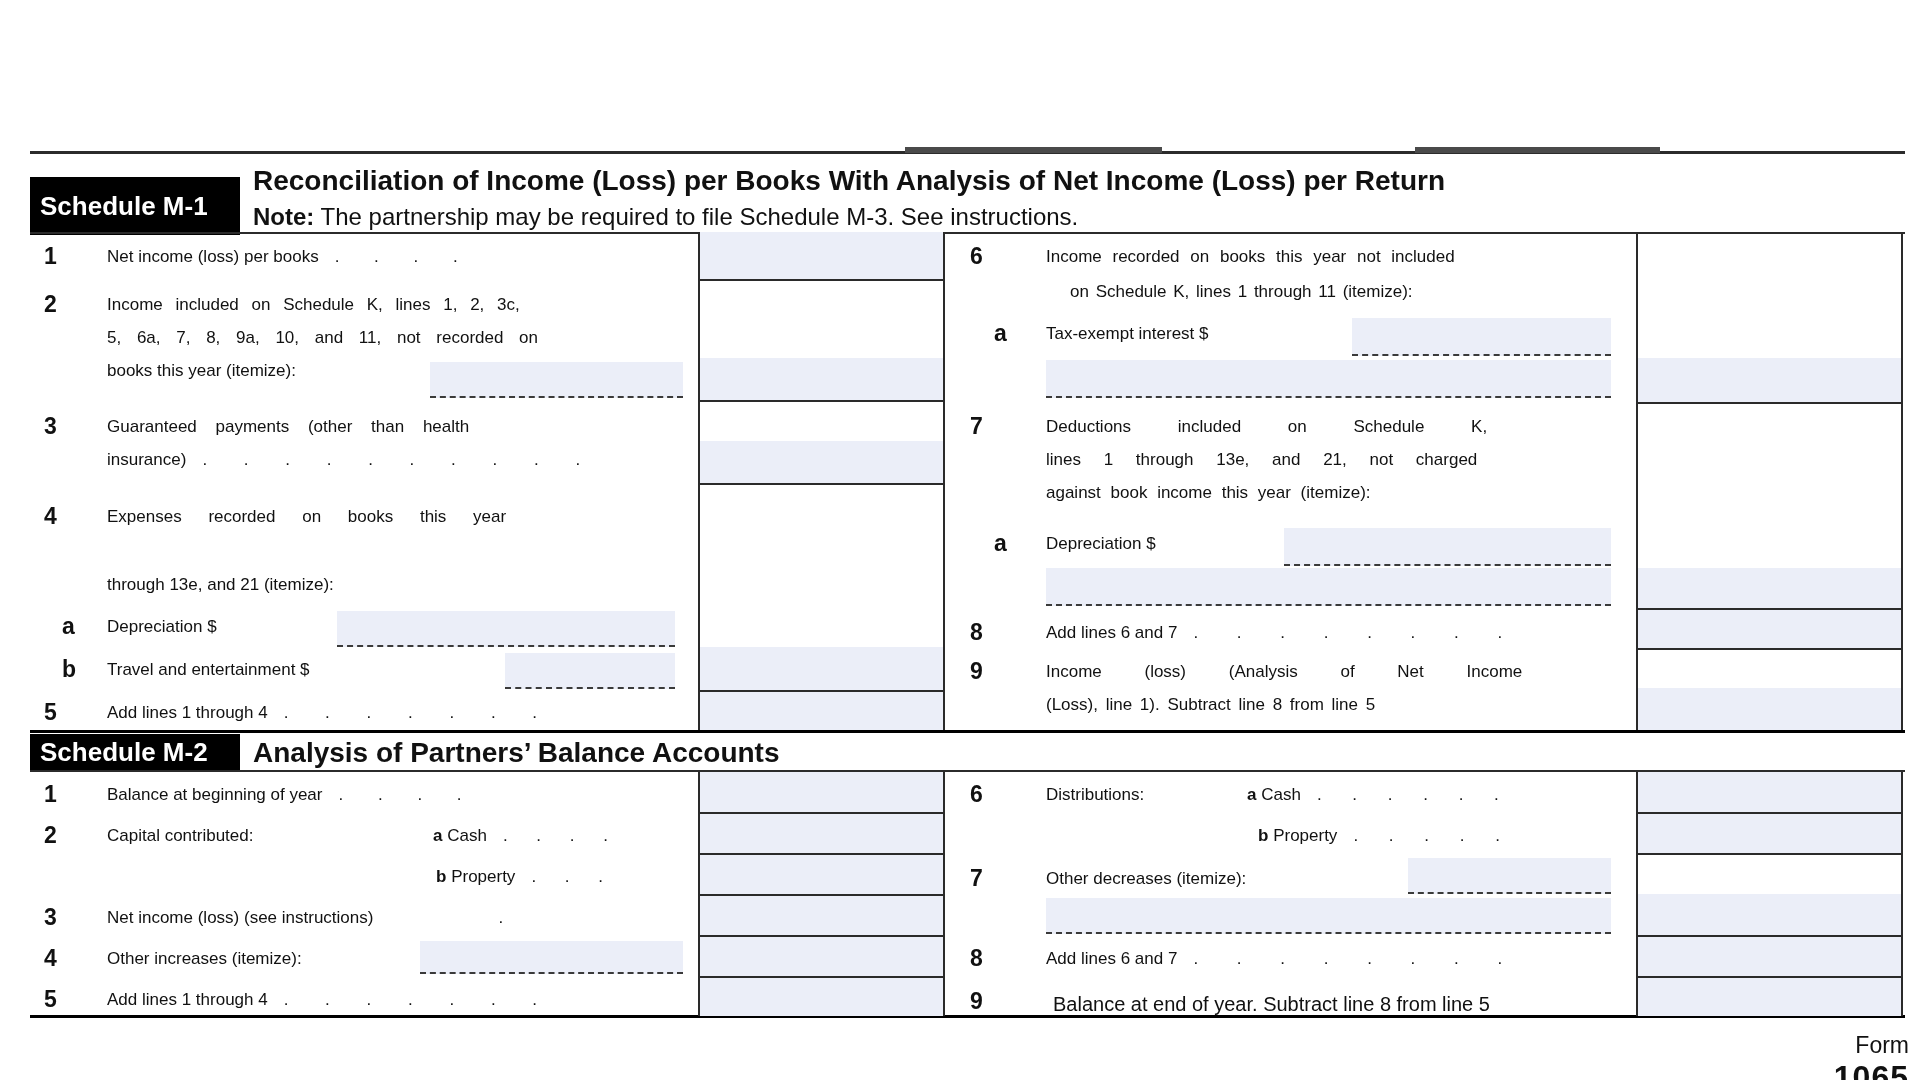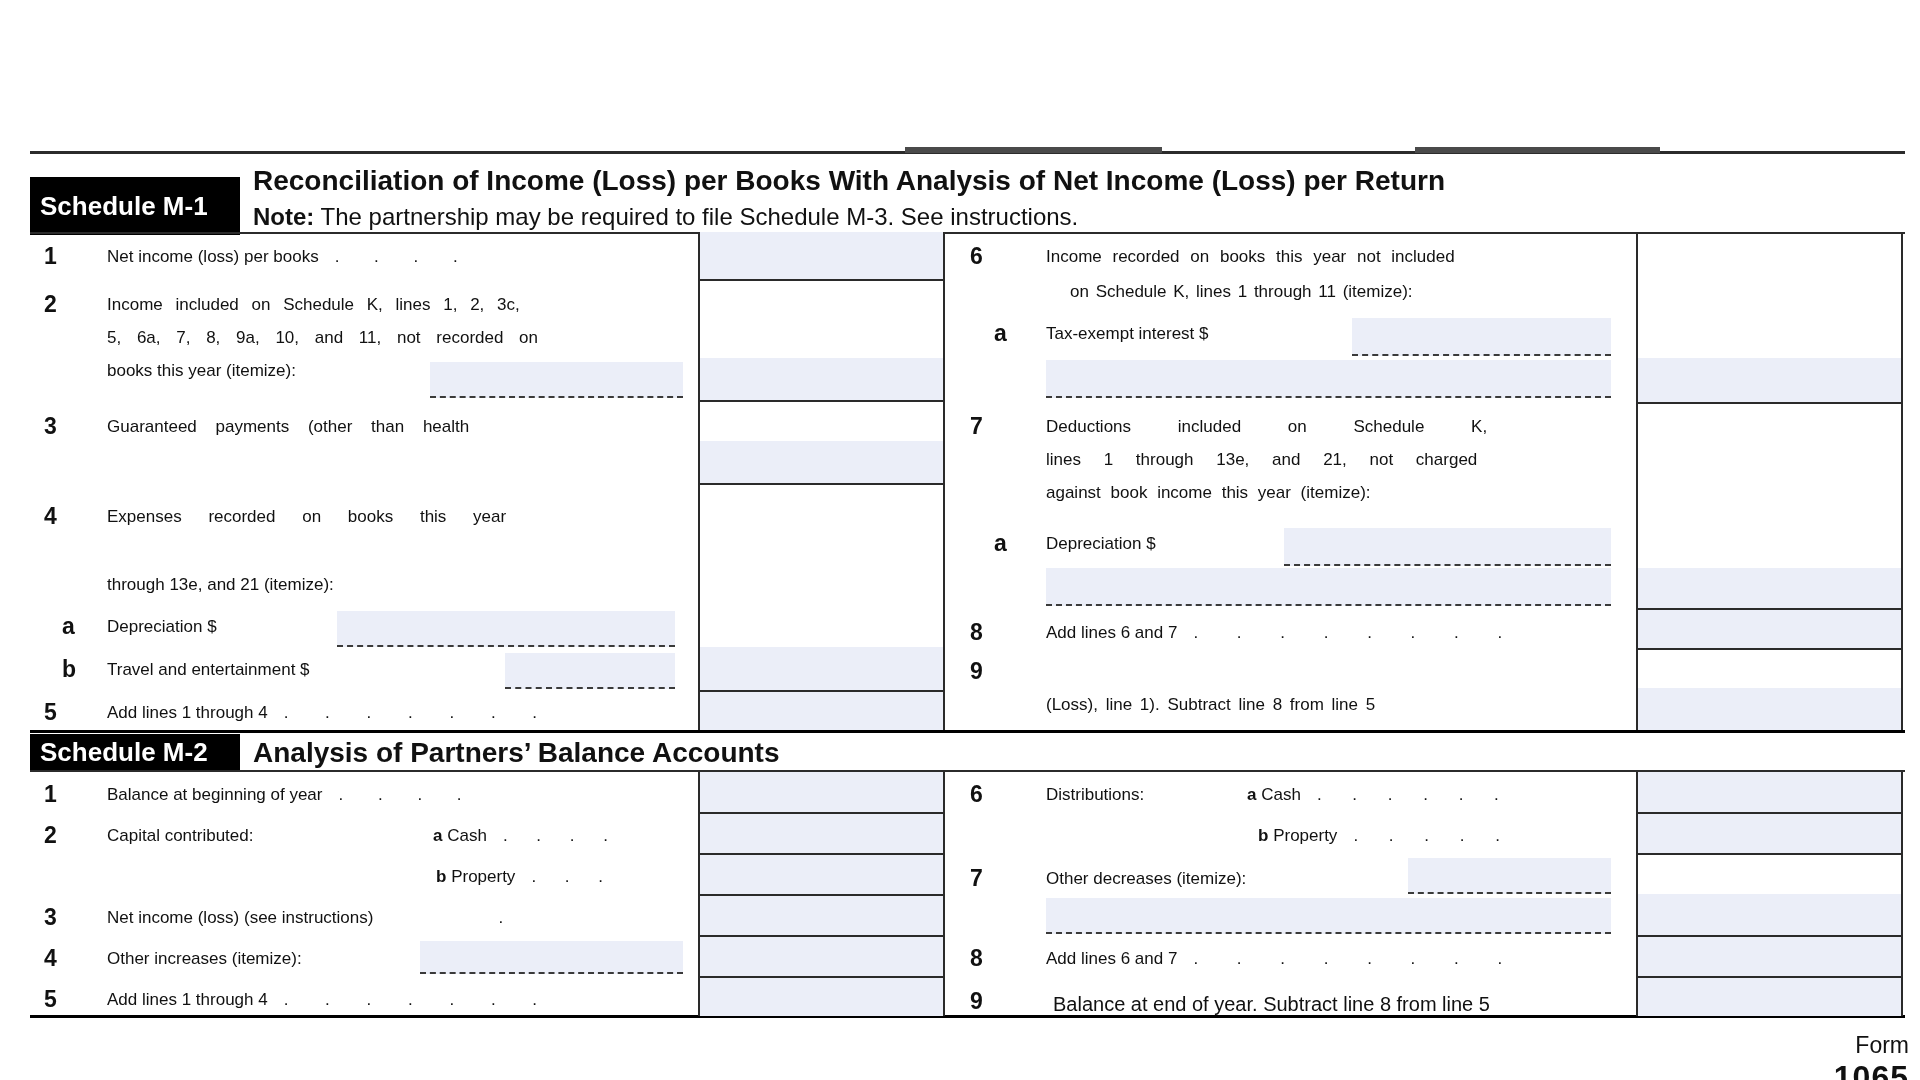--- a/index.html
+++ b/index.html
@@ -48,20 +48,21 @@
   <span class="abs t" style="left:107px;top:243px;"><span>Net income (loss) per books</span><span class="dots">. . . .</span></span>
 
   <span class="abs num" style="left:44px;top:291px;">2</span>
   <span class="abs t" style="left:107px;top:291px;word-spacing:8px;">Income included on Schedule K, lines 1, 2, 3c,</span>
   <span class="abs t" style="left:107px;top:324px;word-spacing:11px;">5, 6a, 7, 8, 9a, 10, and 11, not recorded on</span>
   <span class="abs t" style="left:107px;top:357px;">books this year (itemize):</span>
   <div class="field" style="left:430px;top:362px;width:253px;height:36px;"></div>
 
   <span class="abs num" style="left:44px;top:413px;">3</span>
   <span class="abs t" style="left:107px;top:413px;word-spacing:14px;">Guaranteed payments (other than health</span>
+  <span class="abs t" style="left:107px;top:446px;"><span>insurance)</span><span class="dots" style="word-spacing:30px;">. . . . . . . . . .</span></span>
 
   <span class="abs num" style="left:44px;top:503px;">4</span>
   <span class="abs t" style="left:107px;top:503px;word-spacing:22px;">Expenses recorded on books this year</span>
   <span class="abs t" style="left:107px;top:571px;">through 13e, and 21 (itemize):</span>
 
   <span class="abs ltr" style="left:62px;top:613px;">a</span>
   <span class="abs t" style="left:107px;top:613px;">Depreciation $</span>
   <div class="field" style="left:337px;top:611px;width:338px;height:36px;"></div>
 
   <span class="abs ltr" style="left:62px;top:656px;">b</span>
@@ -87,20 +88,21 @@
 
   <span class="abs ltr" style="left:994px;top:530px;">a</span>
   <span class="abs t" style="left:1046px;top:530px;">Depreciation $</span>
   <div class="field" style="left:1284px;top:528px;width:327px;height:38px;"></div>
   <div class="field" style="left:1046px;top:568px;width:565px;height:38px;"></div>
 
   <span class="abs num" style="left:970px;top:619px;">8</span>
   <span class="abs t" style="left:1046px;top:619px;"><span>Add lines 6 and 7</span><span class="dots" style="word-spacing:32px;">. . . . . . . .</span></span>
 
   <span class="abs num" style="left:970px;top:658px;">9</span>
+  <span class="abs t" style="left:1046px;top:658px;word-spacing:38px;">Income (loss) (Analysis of Net Income</span>
   <span class="abs t" style="left:1046px;top:691px;word-spacing:3px;">(Loss), line 1). Subtract line 8 from line 5</span>
 
   <div class="col" style="left:698px;top:232px;width:247px;height:498px;">
     <div class="cell" style="height:49px;">
         <div class="fill full"></div>
       </div>
     <div class="cell" style="height:121px;">
         <div class="fill" style="height:42px;"></div>
       </div>
     <div class="cell" style="height:83px;">

